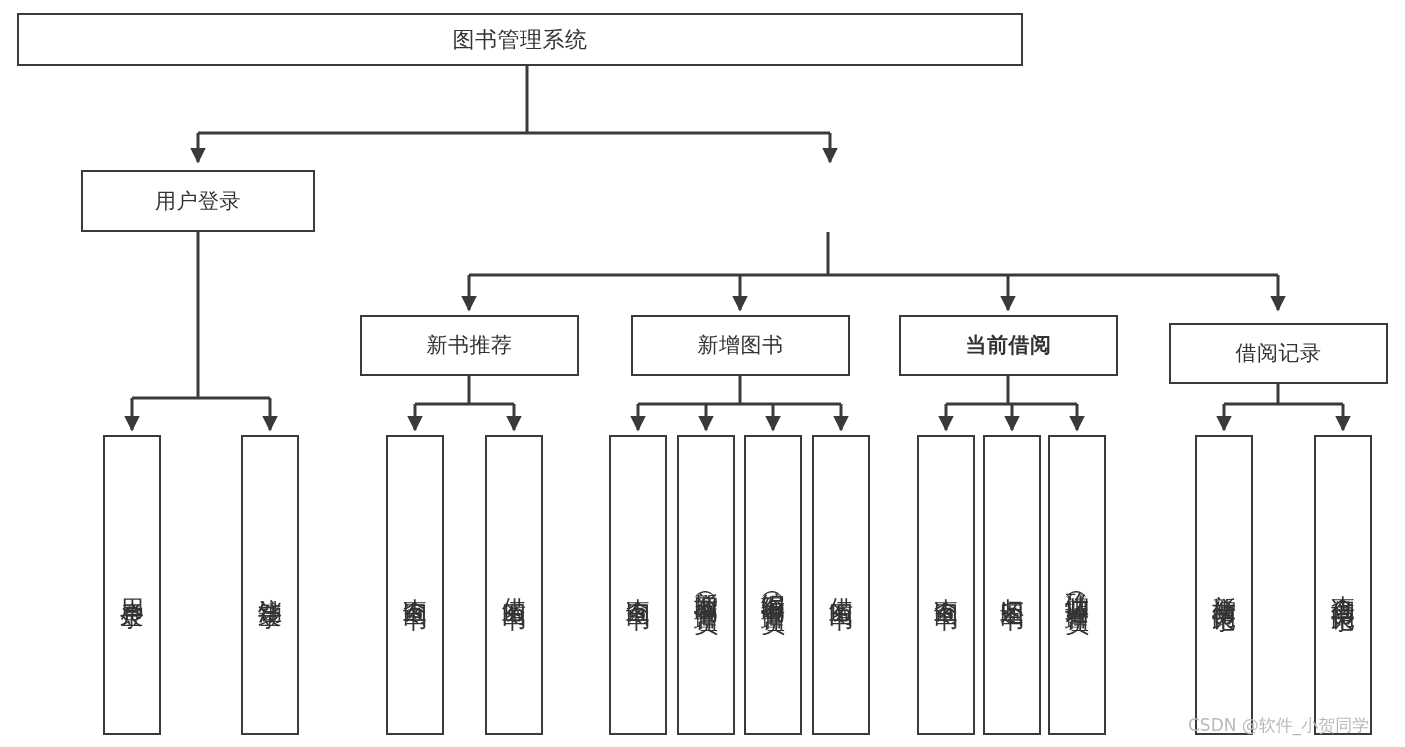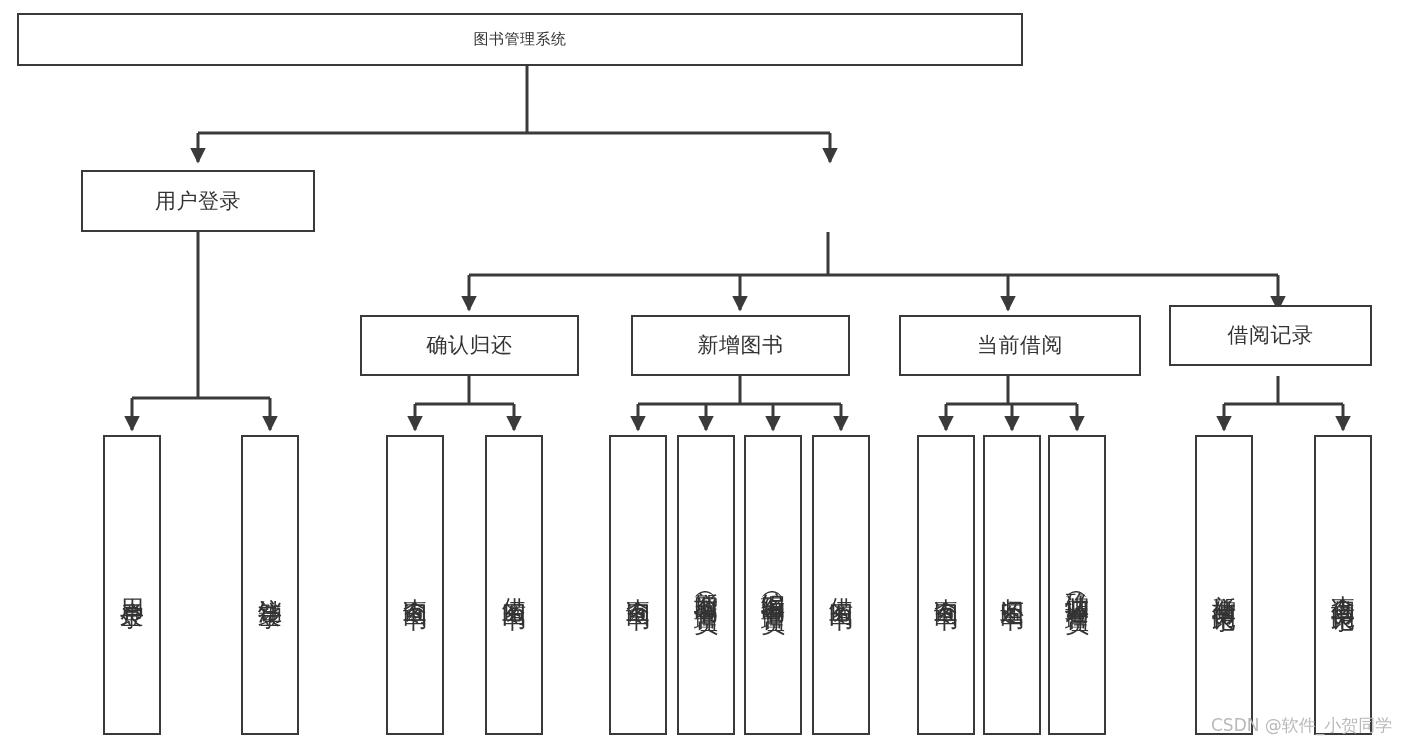--- a/index.html
+++ b/index.html
@@ -42,21 +42,21 @@
     color: #333333;
     line-height: 1.18;
     white-space: nowrap;
   }
   
   .node.h .label {
     font-size: 21px;
     letter-spacing: 0.5px;
   }
   .node.root .label {
-    font-size: 15px;
+    font-size: 22px;
   }
   
   .node.v {
     align-items: center;
     justify-content: center;
   }
   .node.v .label {
     writing-mode: vertical-rl;
     text-orientation: upright;
     font-size: 24px;
@@ -66,21 +66,20 @@
   }
   #watermark {
     position: absolute;
     left: 1188px;
     top: 714px;
     font-size: 17px;
     color: #b9b9b9;
     white-space: nowrap;
     z-index: 5;
     font-family: "DejaVu Sans", "Liberation Sans", sans-serif;
-    margin-left: 23px;
   }
 </style>
 </head>
 <body>
 
 <div id="canvas">
 
   <svg id="edges" viewBox="0 0 1405 747" xmlns="http://www.w3.org/2000/svg">
     <defs>
       <marker id="arrow" viewBox="0 0 10 10" refX="9" refY="5" markerWidth="5.2" markerHeight="5.2" orient="auto-start-reverse">
@@ -134,32 +133,32 @@
   <div class="node h root" style="left:17px; top:13px; width:1006px; height:53px;">
     <span class="label">图书管理系统</span>
   </div>
 
   <div class="node h" style="left:81px; top:170px; width:234px; height:62px;">
     <span class="label">用户登录</span>
   </div>
 
 
   <div class="node h" style="left:360px; top:315px; width:219px; height:61px;">
-    <span class="label">确认归还</span>
+    <span class="label">新书推荐</span>
   </div>
 
   <div class="node h" style="left:631px; top:315px; width:219px; height:61px;">
     <span class="label">新增图书</span>
   </div>
 
-  <div class="node h" style="left:899px; top:315px; width:242px; height:61px;">
+  <div class="node h" style="left:899px; top:315px; width:219px; height:61px;font-weight:bold;">
     <span class="label">当前借阅</span>
   </div>
 
-  <div class="node h" style="left:1169px; top:305px; width:203px; height:61px;">
+  <div class="node h" style="left:1169px; top:323px; width:219px; height:61px;">
     <span class="label">借阅记录</span>
   </div>
 
   <div class="node v" style="left:103px; top:435px; width:58px; height:300px;">
     <span class="label">用户登录</span>
   </div>
 
   <div class="node v" style="left:241px; top:435px; width:58px; height:300px;">
     <span class="label">注销登录</span>
   </div>

